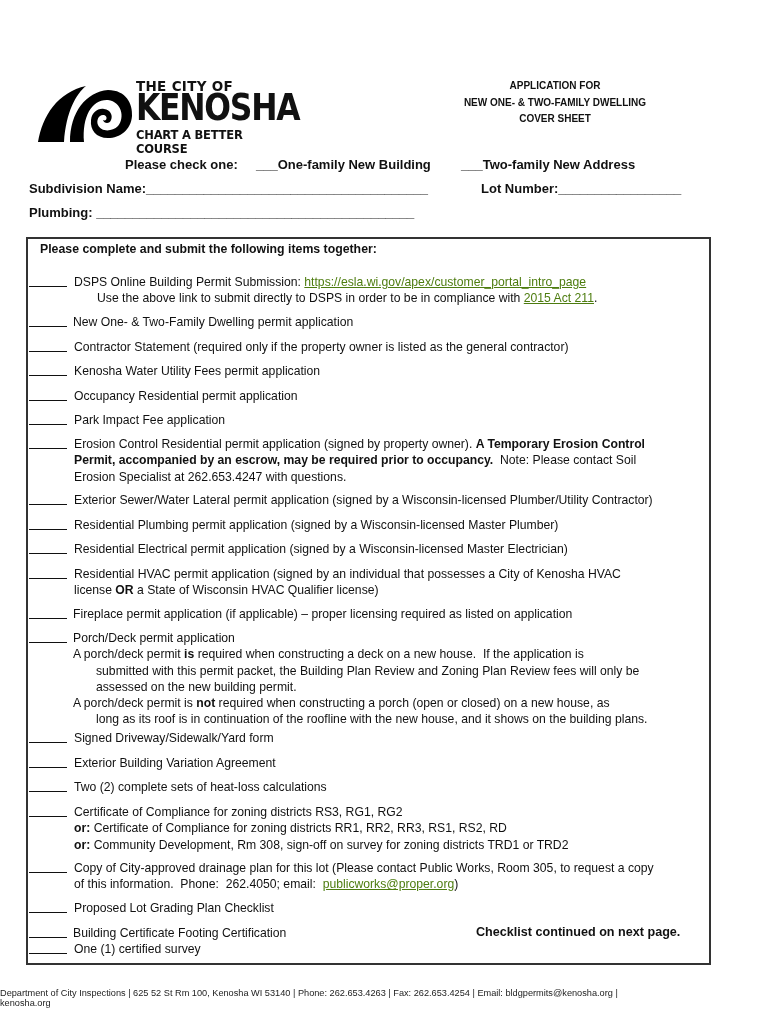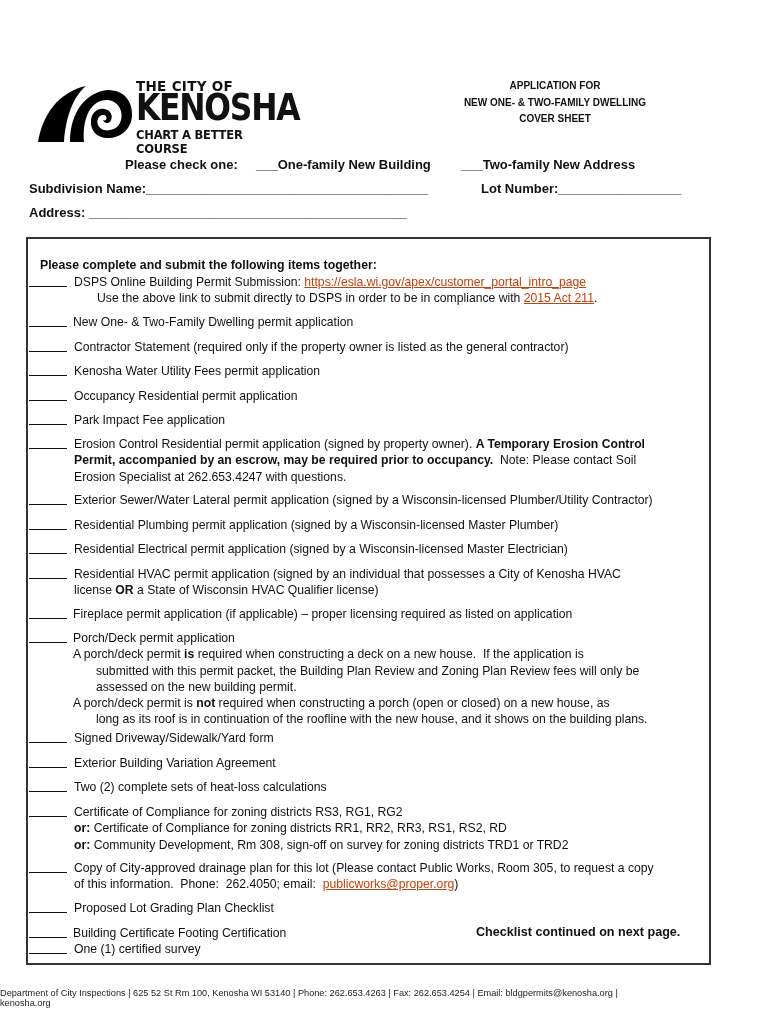--- a/index.html
+++ b/index.html
@@ -7,27 +7,27 @@
          font-family:"Liberation Sans", sans-serif; color:#111; }
   .abs { position:absolute; }
   .logo { left:36px; top:76px; width:260px; height:70px;text-decoration:underline; }
   .logo-text-small { position:absolute; left:100px; font-weight:bold; font-family:"DejaVu Sans", sans-serif; }
   .logo-top { top:2px; font-size:13.5px; letter-spacing:0.3px; }
   .logo-main { top:11px; font-size:37px; letter-spacing:-1.5px; transform:scaleX(0.85); transform-origin:left; line-height:42px; }
   .logo-tag { top:52px; font-size:11.5px; letter-spacing:-0.2px; }
   .title { left:400px; top:78px; width:310px; text-align:center; font-weight:bold; font-size:10px; line-height:16.5px; }
   .hdr-line { font-weight:bold; font-size:13px; white-space:pre; }
   .box { left:26px; top:237px; width:685px; height:728px; border:2px solid #333; box-sizing:border-box; }
-  .box-heading { left:40px; top:242px; font-weight:bold; font-size:12.3px;margin-top:16px; }
+  .box-heading { left:40px; top:242px; font-weight:bold; font-size:12.3px; }
   .item { position:absolute; left:29px; font-size:12.2px; line-height:16.3px; }
   .blank { position:absolute; left:0; top:12px; width:38px; border-bottom:1px solid #111; }
   .itxt { position:absolute; left:45px; width:640px; white-space:nowrap; }
   .itxt div { white-space:nowrap; }
   .ind1 { padding-left:23px; }
-  a.link { color:#c2410c; text-decoration:underline; }
+  a.link { color:#4d7c0f; text-decoration:underline; }
   b { font-weight:bold; }
   .continued { left:476px; top:925px; font-weight:bold; font-size:12.6px; }
   .footer { left:0; top:988px; width:632px; font-size:9.2px; color:#222; }
 </style>
 </head>
 <body>
 
 <div class="abs logo">
   <svg width="98" height="62" viewBox="0 0 98 62" style="position:absolute;left:0;top:6px;">
     <path d="M2 60 C6 34 22 10 50 4 C40 12 30 30 28 60 Z" fill="#000"></path>
@@ -42,21 +42,21 @@
   <div>APPLICATION FOR</div>
   <div>NEW ONE- &amp; TWO-FAMILY DWELLING</div>
   <div>COVER SHEET</div>
 </div>
 
 <div class="abs hdr-line" style="left:125px;top:157px;">Please check one:</div>
 <div class="abs hdr-line" style="left:256px;top:157px;">___One-family New Building</div>
 <div class="abs hdr-line" style="left:461px;top:157px;">___Two-family New Address</div>
 <div class="abs hdr-line" style="left:29px;top:181px;">Subdivision Name:_______________________________________</div>
 <div class="abs hdr-line" style="left:481px;top:181px;">Lot Number:_________________</div>
-<div class="abs hdr-line" style="left:29px;top:205px;">Address: ____________________________________________</div>
+<div class="abs hdr-line" style="left:29px;top:205px;">Plumbing: ____________________________________________</div>
 
 <div class="abs box"></div>
 <div class="abs box-heading">Please complete and submit the following items together:</div>
 
 <div class="item" style="top:274px;">
   <span class="blank"></span>
   <div class="itxt">
     <div><span>DSPS Online Building Permit Submission: </span><a class="link">https://esla.wi.gov/apex/customer_portal_intro_page</a></div>
     <div class="ind1"><span>Use the above link to submit directly to DSPS in order to be in compliance with </span><a class="link">2015 Act 211</a><span>.</span></div>
   </div>

